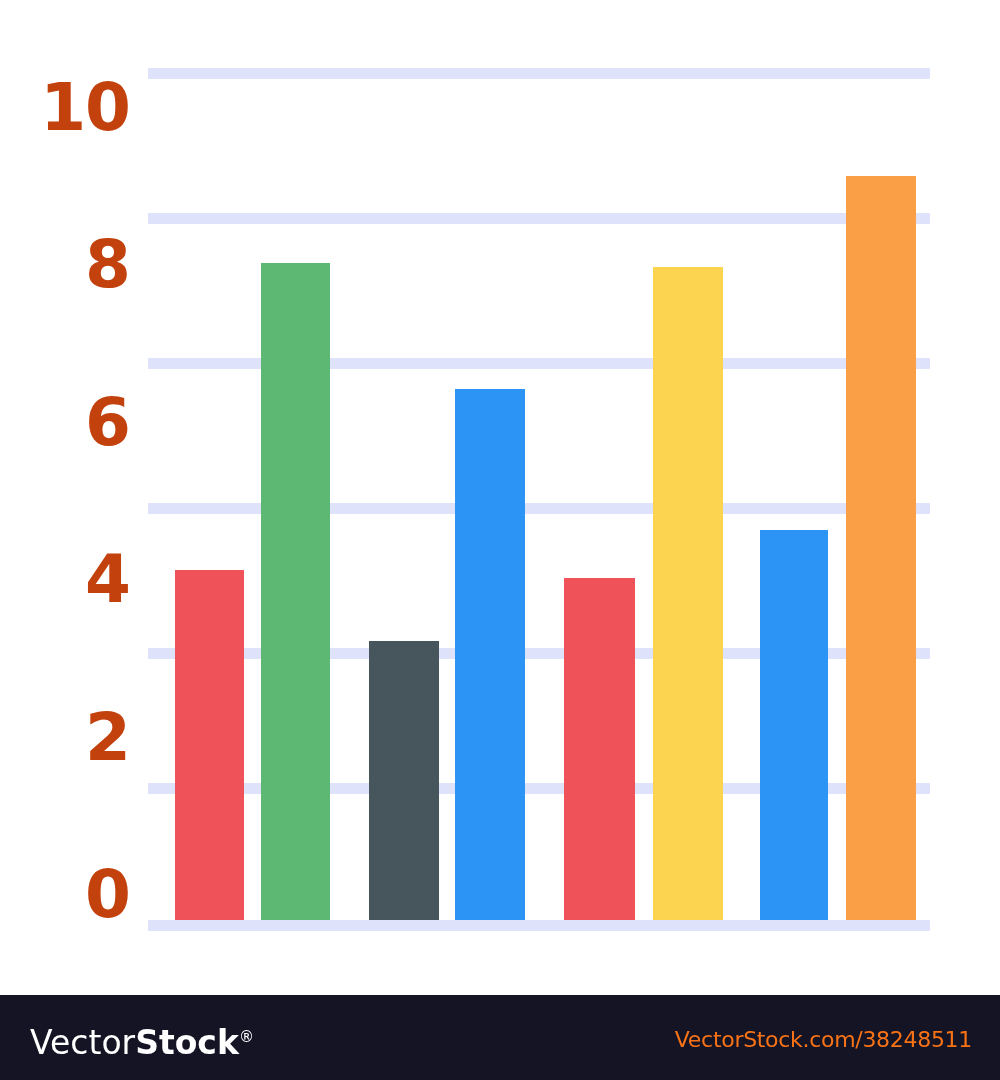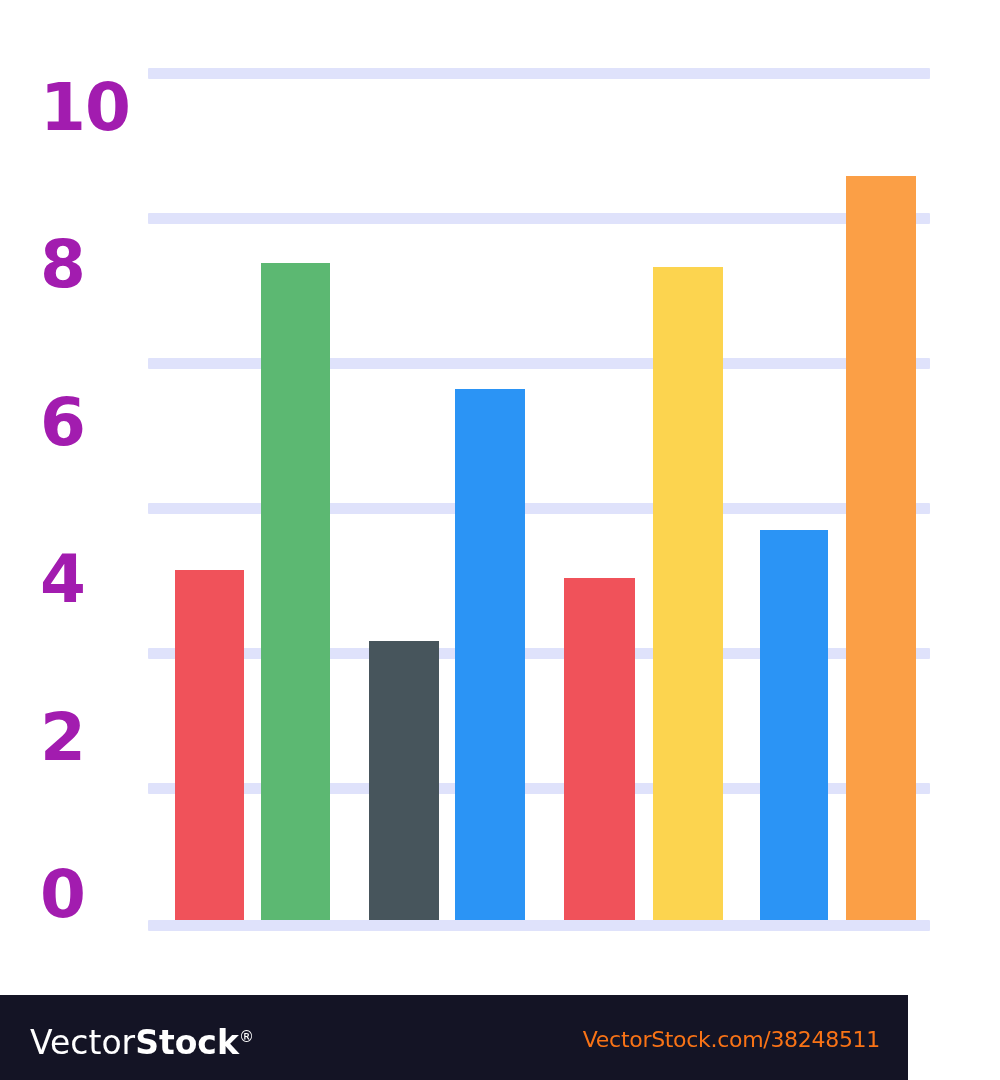--- a/index.html
+++ b/index.html
@@ -32,45 +32,45 @@
     position: absolute;
     left: 148px;
     width: 782px;
     height: 11px;
     background: #dfe2fb;
     border-radius: 1px;
   }
   .ytick {
     position: absolute;
     width: 90px;
-    text-align: left;
+    text-align: right;
     font-family: "DejaVu Sans", sans-serif;
     font-weight: bold;
     font-size: 66px;
     line-height: 66px;
-    color: #a21caf;
+    color: #c2410c;
     letter-spacing: -1px;
   }
   .bar {
     position: absolute;
     bottom: 0;
   }
   #plot {
     position: absolute;
     left: 0;
     top: 0;
     width: 1000px;
     height: 923px;
   }
   
   #footer {
     position: absolute;
     left: 0;
     top: 995px;
-    width: 908px;
+    width: 1000px;
     height: 85px;
     background: #141425;
   }
   #logo {
     position: absolute;
     left: 30px;
     top: 26px;
     color: #ffffff;
     font-family: "DejaVu Sans", sans-serif;
     font-size: 33px;

